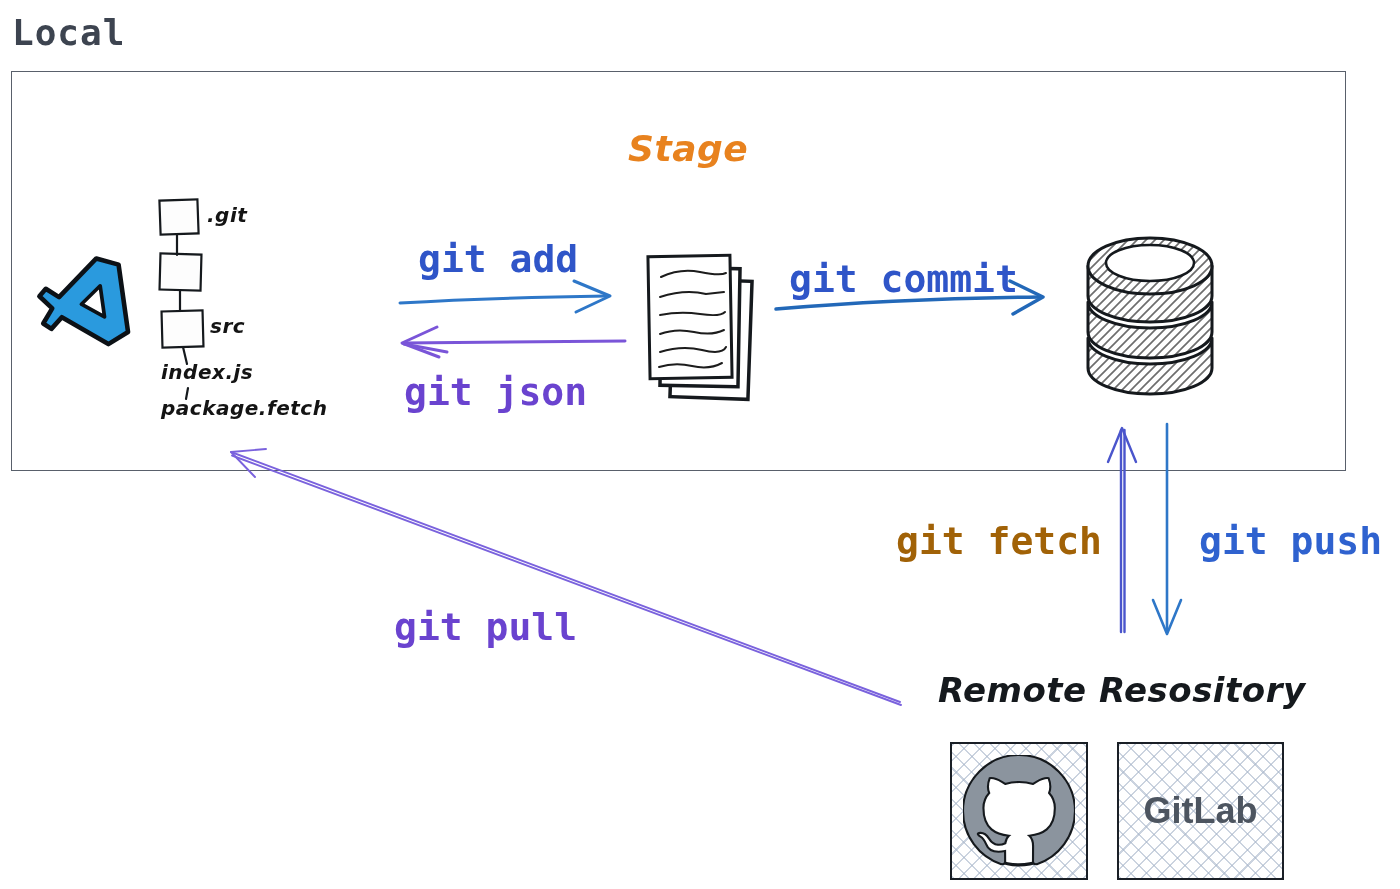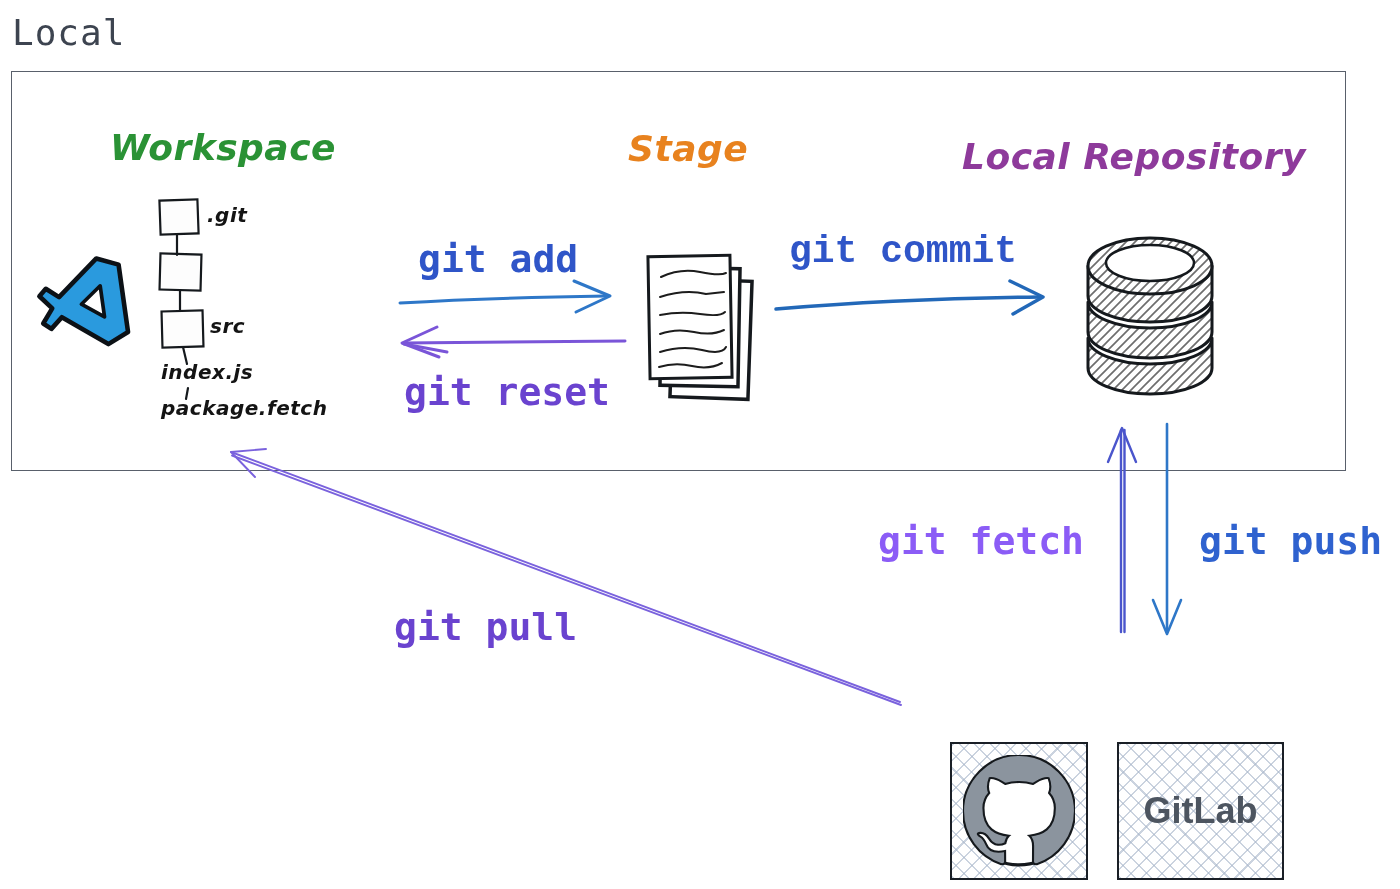--- a/index.html
+++ b/index.html
@@ -14,21 +14,21 @@
   
   .local-box{
     left:11px;top:71px;width:1333px;height:398px;
     border:1.6px solid #59606b;
     background:transparent;
   }
   
   .diagram-title{
     left:12px;top:12px;
     font-family:"DejaVu Sans Mono",monospace;
-    font-size:36px;font-weight:normal;
+    font-size:36px;font-weight:bold;
     color:#3d4450;letter-spacing:1px;
   }
   
   .hand{
     font-family:cursive,"DejaVu Sans",sans-serif;
     font-style:italic;
     letter-spacing:.5px;
   }
   .section-heading{font-size:36px;font-weight:bold;white-space:nowrap;}
   .h-workspace{left:110px;top:127px;color:#2a9235;}
@@ -38,22 +38,22 @@
   
   .cmd{
     font-family:"DejaVu Sans Mono",monospace;
     font-size:38px;font-weight:bold;
     white-space:nowrap;line-height:1;
   }
   .cmd-blue{color:#2f55c8;}
   .cmd-purple{color:#6a43cf;}
   .c-add{left:418px;top:240px;}
   .c-reset{left:404px;top:373px;}
-  .c-commit{left:789px;top:233px;font-family:Liberation Mono, monospace;}
-  .c-fetch{left:878px;top:522px;color:#8b5cf6;}
+  .c-commit{left:789px;top:260px;}
+  .c-fetch{left:896px;top:522px;color:#a16207;}
   .c-push{left:1199px;top:522px;color:#2f62cf;}
   .c-pull{left:394px;top:608px;}
   
   .file-label{
     font-size:20px;color:#141414;white-space:nowrap;font-weight:600;
   }
   .f-git{left:207px;top:203px;}
   .f-node{left:209px;top:256px;}
   .f-src{left:210px;top:314px;}
   .f-index{left:161px;top:360px;}
@@ -159,31 +159,30 @@
       <g stroke="#7a62dd" stroke-width="1.9">
         <path d="M900,702 L231,452"></path>
         <path d="M901,705 L232,455.5"></path>
         <path d="M255,477 L231,452 L266,449"></path>
       </g>
     </g>
   </svg>
 
   <div class="abs diagram-title">Local</div>
 
-  <div class="abs hand section-heading h-workspace">Workspace</div>
   <div class="abs hand section-heading h-stage">Stage</div>
-  <div class="abs hand section-heading h-localrepo">Local Repository</div>
+  <div class="abs hand section-heading h-remote">Remote Resository</div>
 
   <div class="abs hand file-label f-git">.git</div>
   <div class="abs hand file-label f-src">src</div>
   <div class="abs hand file-label f-index">index.js</div>
   <div class="abs hand file-label f-package">package.fetch</div>
 
   <div class="abs cmd cmd-blue c-add">git add</div>
-  <div class="abs cmd cmd-purple c-reset">git reset</div>
+  <div class="abs cmd cmd-purple c-reset">git json</div>
   <div class="abs cmd cmd-blue c-commit">git commit</div>
   <div class="abs cmd c-fetch">git fetch</div>
   <div class="abs cmd cmd-purple c-pull">git pull</div>
   <div class="abs cmd c-push">git push</div>
 
   <div class="abs provider-box github-box">
     <svg width="112" height="112" viewBox="0 0 16 16">
       <circle cx="8" cy="8" r="7.7" fill="#ffffff" stroke="#15191d" stroke-width="0.45"></circle>
       <path fill="#8b949e" stroke="#15191d" stroke-width="0.3" d="M8 0C3.58 0 0 3.58 0 8C0 11.54 2.29 14.53 5.47 15.59C5.87 15.66 6.02 15.42 6.02 15.21C6.02 15.02 6.01 14.39 6.01 13.72C4 14.09 3.48 13.23 3.32 12.78C3.23 12.55 2.84 11.84 2.5 11.65C2.22 11.5 1.82 11.13 2.49 11.12C3.12 11.11 3.57 11.7 3.72 11.94C4.44 13.15 5.59 12.81 6.05 12.6C6.12 12.08 6.33 11.73 6.56 11.53C4.78 11.33 2.92 10.64 2.92 7.58C2.92 6.71 3.23 5.99 3.74 5.43C3.66 5.23 3.38 4.41 3.82 3.31C3.82 3.31 4.49 3.1 6.02 4.13C6.66 3.95 7.34 3.86 8.02 3.86C8.7 3.86 9.38 3.95 10.02 4.13C11.55 3.09 12.22 3.31 12.22 3.31C12.66 4.41 12.38 5.23 12.3 5.43C12.81 5.99 13.12 6.7 13.12 7.58C13.12 10.65 11.25 11.33 9.47 11.53C9.76 11.78 10.01 12.26 10.01 13.01C10.01 14.08 10 14.94 10 15.21C10 15.42 10.15 15.67 10.55 15.59C13.71 14.53 16 11.53 16 8C16 3.58 12.42 0 8 0Z"></path>
     </svg>

